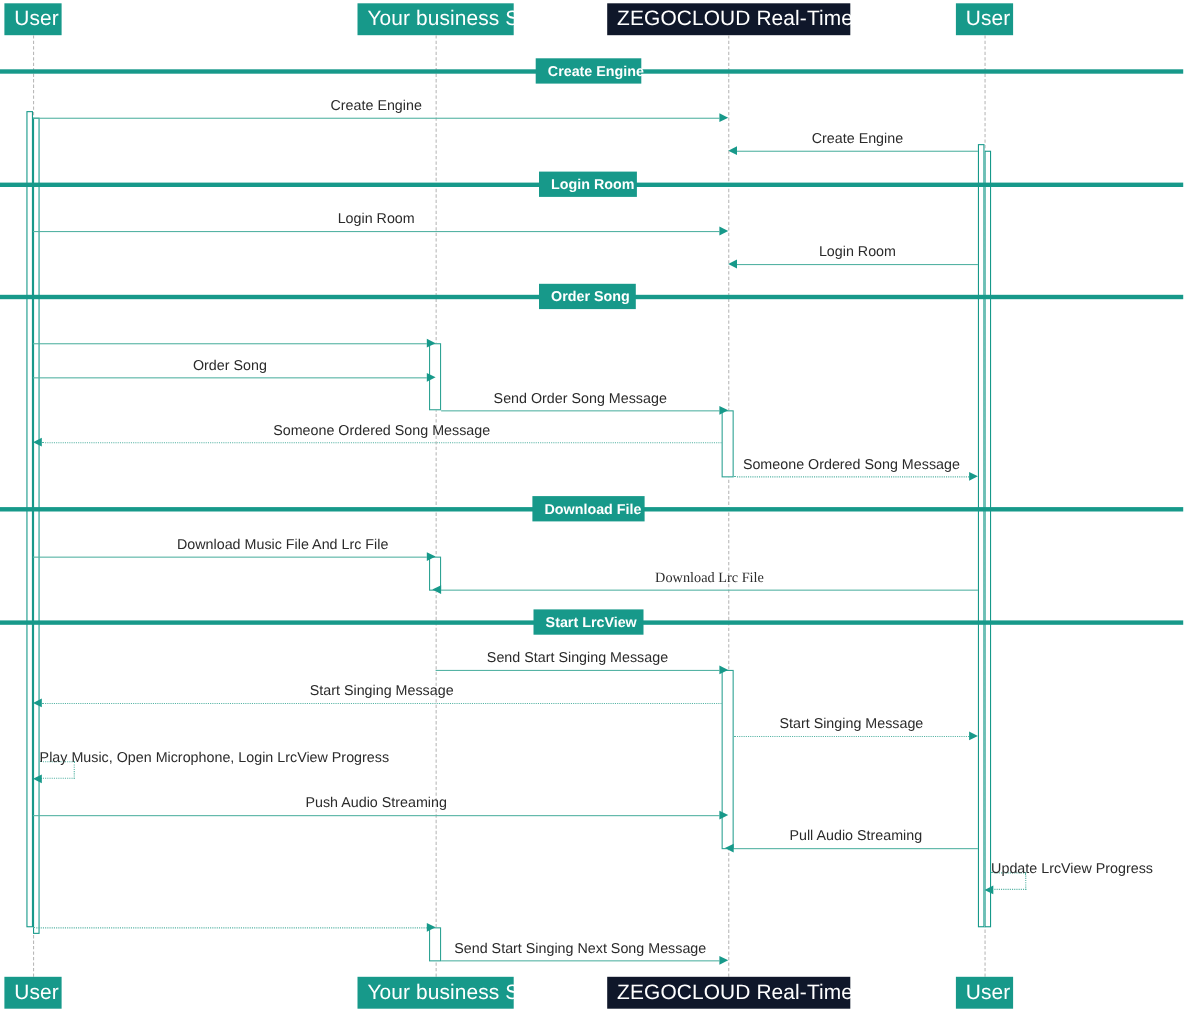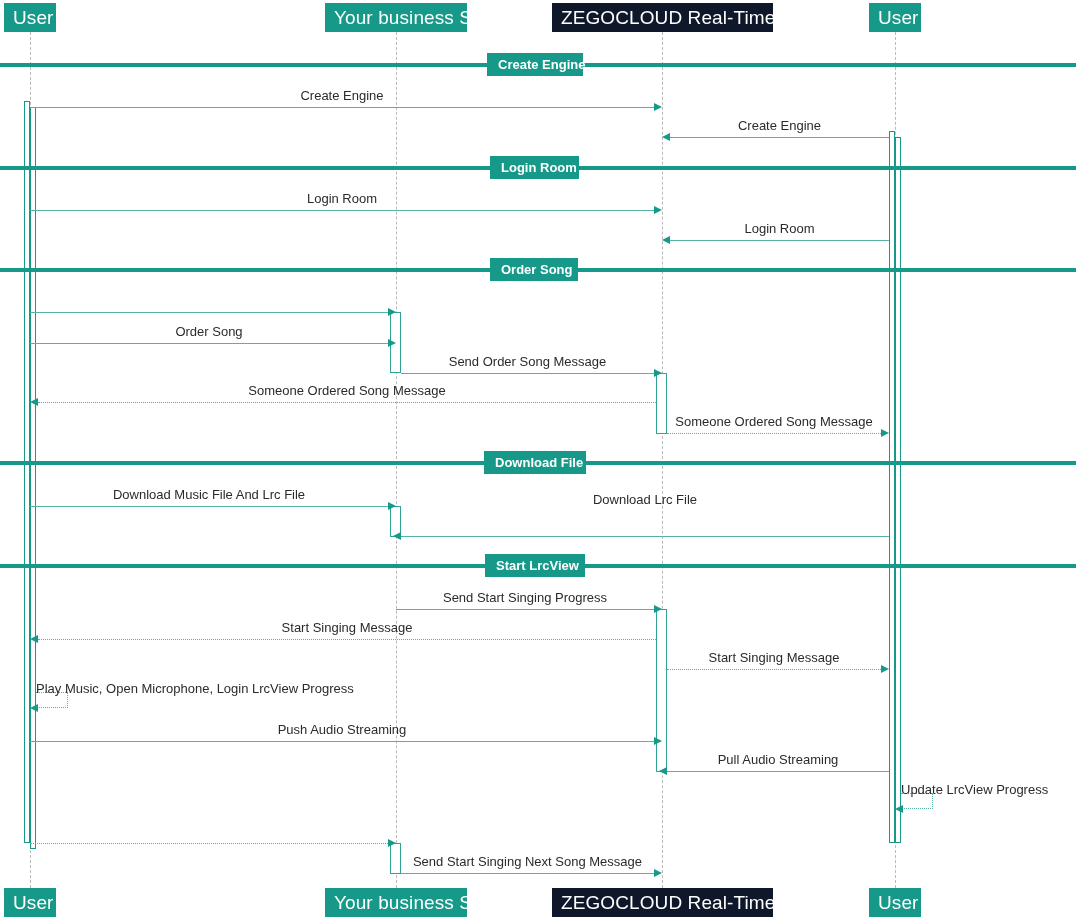--- a/index.html
+++ b/index.html
@@ -168,29 +168,29 @@
   <div class="msg-line dotted" style="left:38px;top:402px;width:618px;"></div>
   <div class="arrow-head left" style="left:30px;top:397.5px;"></div>
   <div class="msg-label" style="left:38px;top:383px;width:618px;">Someone Ordered Song Message</div>
 
   <div class="msg-line dotted" style="left:667px;top:433px;width:214px;"></div>
   <div class="arrow-head right" style="left:881px;top:428.5px;"></div>
   <div class="msg-label" style="left:667px;top:414px;width:214px;">Someone Ordered Song Message</div>
 
   <div class="msg-line" style="left:30px;top:506px;width:358px;"></div>
   <div class="arrow-head right" style="left:388px;top:501.5px;"></div>
-  <div class="msg-label" style="left:30px;top:487px;width:358px;">Download Music File And Lrc File</div>
+  <div class="msg-label" style="left:30px;top:487px;width:358px;padding-left:48px;">Download Music File And Lrc File</div>
 
   <div class="msg-line" style="left:401px;top:536px;width:488px;"></div>
   <div class="arrow-head left" style="left:393px;top:531.5px;"></div>
-  <div class="msg-label" style="left:401px;top:492px;width:488px;">Download Lrc File</div>
+  <div class="msg-label" style="left:401px;top:517px;width:488px;font-family:Liberation Serif, serif;">Download Lrc File</div>
 
   <div class="msg-line" style="left:396px;top:609px;width:258px;"></div>
   <div class="arrow-head right" style="left:654px;top:604.5px;"></div>
-  <div class="msg-label" style="left:396px;top:590px;width:258px;">Send Start Singing Progress</div>
+  <div class="msg-label" style="left:396px;top:590px;width:258px;">Send Start Singing Message</div>
 
   <div class="msg-line dotted" style="left:38px;top:639px;width:618px;"></div>
   <div class="arrow-head left" style="left:30px;top:634.5px;"></div>
   <div class="msg-label" style="left:38px;top:620px;width:618px;">Start Singing Message</div>
 
   <div class="msg-line dotted" style="left:667px;top:669px;width:214px;"></div>
   <div class="arrow-head right" style="left:881px;top:664.5px;"></div>
   <div class="msg-label" style="left:667px;top:650px;width:214px;">Start Singing Message</div>
 
   <div class="self-loop" style="left:36px;top:692px;width:32px;height:16px;"></div>

